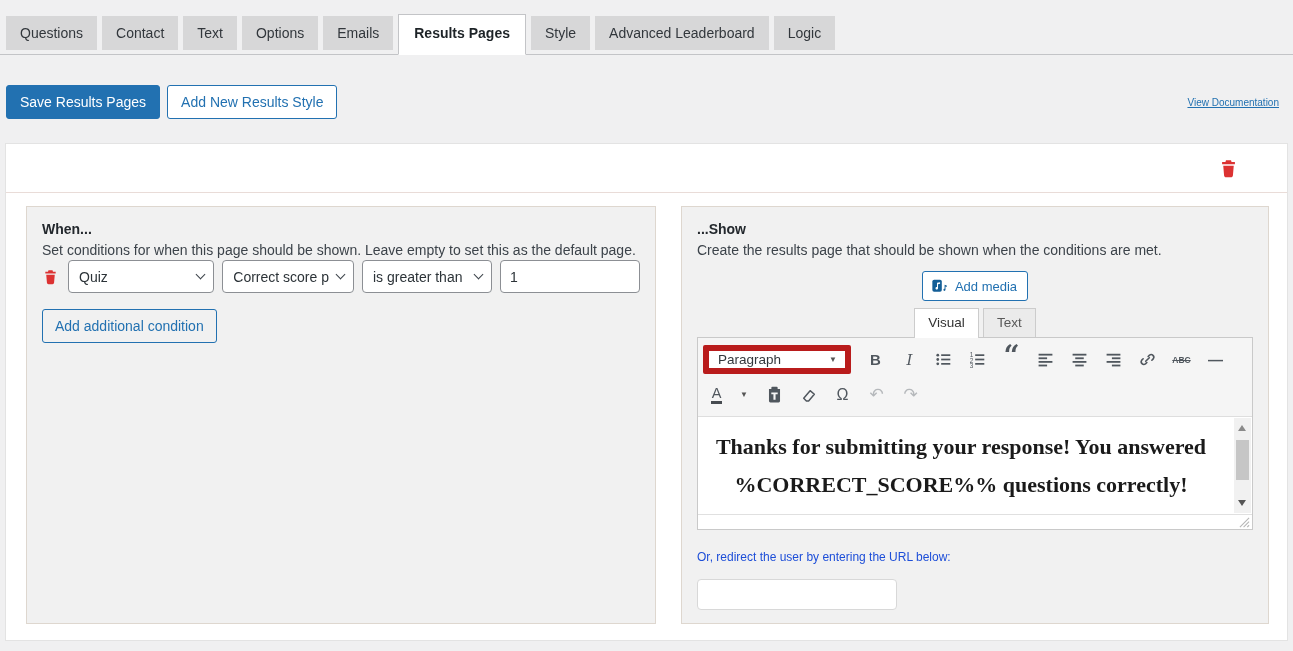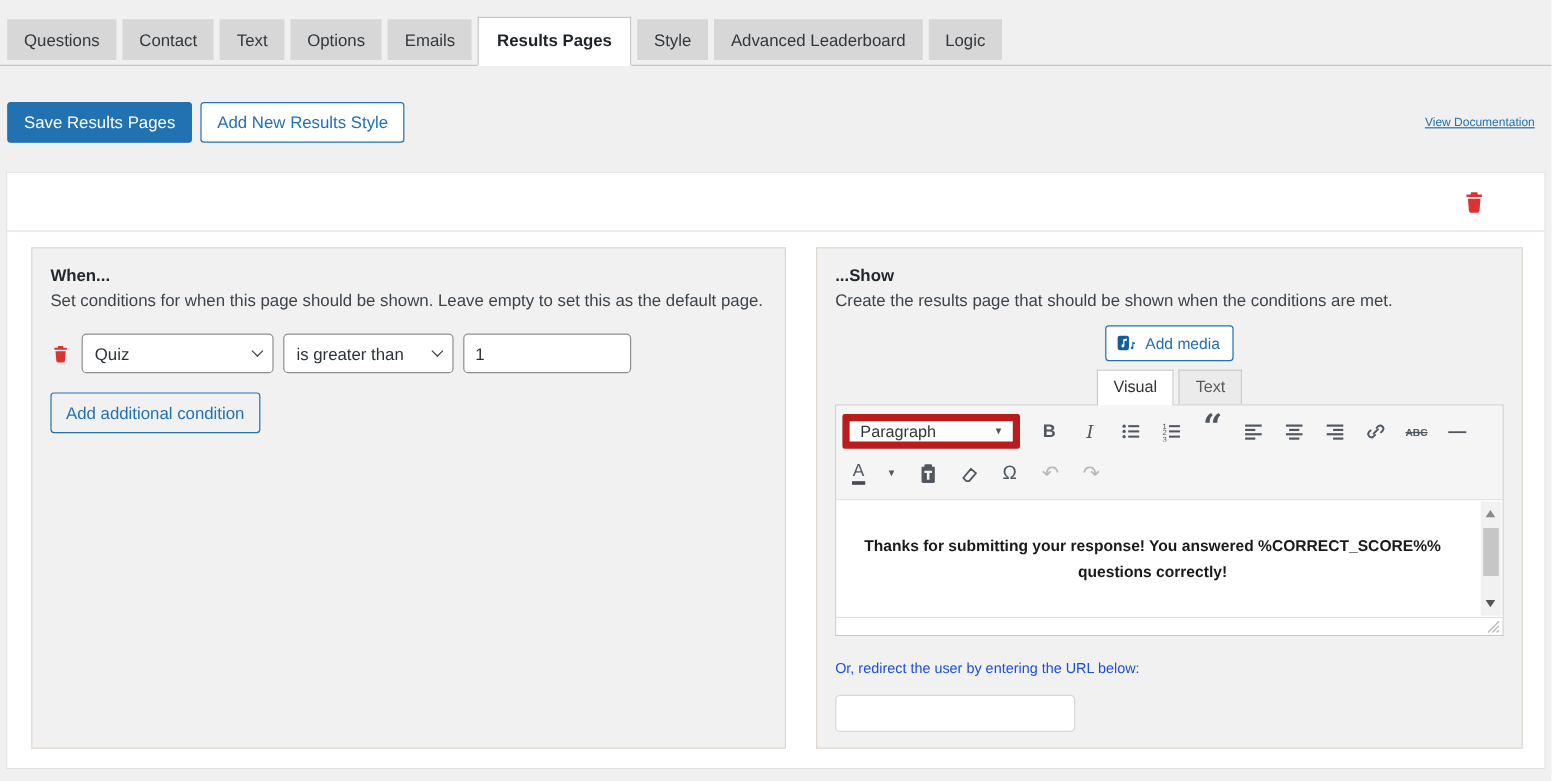--- a/index.html
+++ b/index.html
@@ -45,21 +45,21 @@
   .trash-btn { background:none; border:none; color:#dc3232; cursor:pointer; line-height:0; }
   .panel-body { display:flex; gap:25px; padding:13px 18px 0 20px; }
 
   .box { background:#f1f1f1; border:1px solid #ded7cf; height:418px; padding:14px 15px; }
   .when-box { width:630px; }
   .show-box { width:590px; }
   .box-title { font-weight:bold; font-size:14px; color:#23282d; }
   .box-desc { font-size:14px; line-height:1.45; margin-top:3px; color:#3c434a; max-width:605px; }
 
   
-  .condition-row { display:flex; align-items:center; margin-top:18px; }
+  .condition-row { display:flex; align-items:center; margin-top:0; }
   .trash-sm { background:none; border:none; color:#dc3232; cursor:pointer; line-height:0; margin-right:9px; }
   .select {
     height:33px; background:#fff; border:1px solid #8c8f94; border-radius:4px;
     display:flex; align-items:center; padding:0 8px 0 10px; font-size:14px;
     color:#2c3338; margin-right:8px; cursor:pointer;
   }
   .select .lbl { flex:1; overflow:hidden; white-space:nowrap; }
   .chev {
     width:7px; height:7px; border-right:1.8px solid #3c434a; border-bottom:1.8px solid #3c434a;
     transform:rotate(45deg); margin:-4px 1px 0 8px; flex:none;
@@ -107,21 +107,21 @@
   .tb-quote { font-family:"DejaVu Serif", serif; font-weight:bold; font-size:28px; line-height:6px; height:14px; }
   .tb-strike { font-size:8.5px; font-weight:bold; text-decoration:line-through; }
   .tb-hr { font-weight:bold; font-size:15px; }
   .tb-omega { font-size:16px; }
   .tb-A { font-size:14.5px; border-bottom:3px solid #464b50; line-height:15px; padding:0 1px; }
   .tb-gray { font-size:17px; color:#b5b8bb; }
 
   .ed-content { height:97px; position:relative; padding:10px 44px 10px 16px;
     display:flex; align-items:center; justify-content:center; background:#fff; }
   .ed-text {
-    font-family:Liberation Sans, sans-serif; font-weight:bold; font-size:13px; line-height:1.7;
+    font-family:Liberation Serif, serif; font-weight:bold; font-size:22px; line-height:1.7;
     text-align:center; color:#1a1a1a; max-width:505px;
   }
   .sb { position:absolute; right:1px; top:1px; bottom:1px; width:17px; background:#f1f1f1; }
   .sb-up, .sb-down { position:absolute; left:4px; width:0; height:0;
     border-left:4.5px solid transparent; border-right:4.5px solid transparent; }
   .sb-up { top:7px; border-bottom:6px solid #8a8a8a; }
   .sb-down { bottom:7px; border-top:6px solid #555; }
   .sb-thumb { position:absolute; top:22px; left:2px; width:13px; height:40px; background:#c6c6c6; cursor:pointer; }
 
   .ed-status { height:15px; border-top:1px solid #e0e0e0; position:relative; background:#fff; }
@@ -179,20 +179,24 @@
           <button class="trash-sm">
             <span>
               <svg width="17" height="18" viewBox="0 0 20 20" fill="currentColor">
                 <path d="M7.6 2.2h4.8l.5 1.6h3.2v2.1H3.9V3.8h3.2z"></path>
                 <path d="M5 7.3h10l-.8 9.4c-.08 1-.9 1.7-1.9 1.7H7.7c-1 0-1.82-.7-1.9-1.7z"></path>
               </svg>
             </span>
           </button>
           <div class="select w-field">
             <span class="lbl">Quiz</span>
+            <span class="chev"></span>
+          </div>
+          <div class="select w-criteria">
+            <span class="lbl">Correct score p</span>
             <span class="chev"></span>
           </div>
           <div class="select w-operator">
             <span class="lbl">is greater than</span>
             <span class="chev"></span>
           </div>
           <input class="value-input" value="1" style="">
         </div>
 
         <button class="add-condition">Add additional condition</button>

